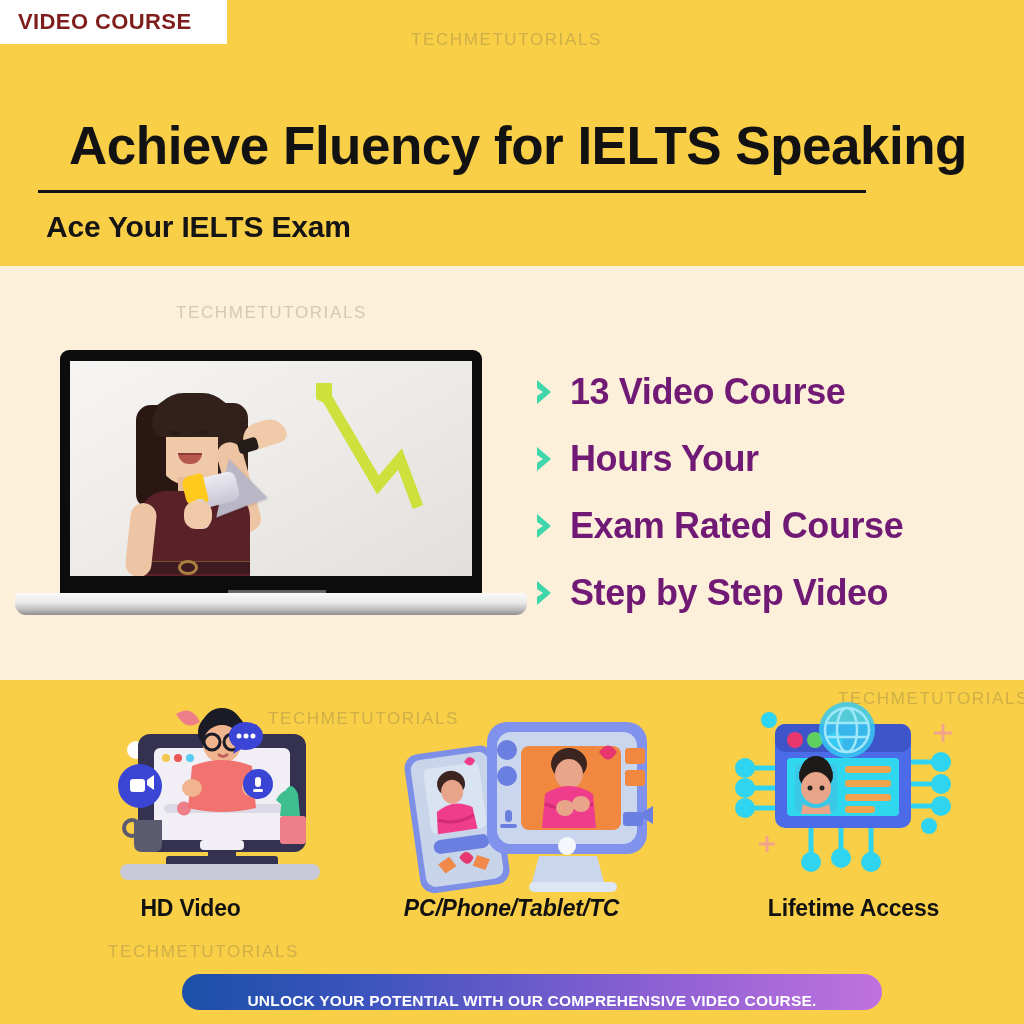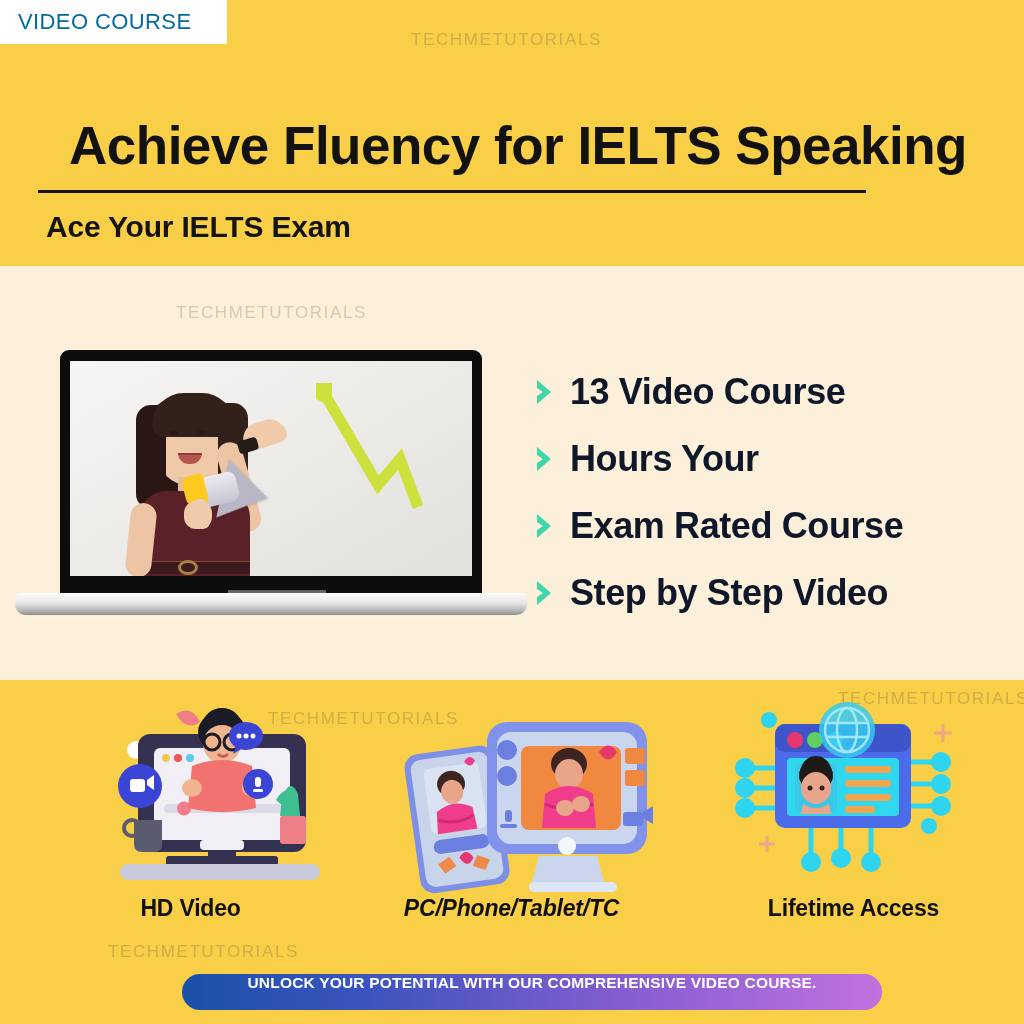--- a/index.html
+++ b/index.html
@@ -24,21 +24,21 @@
     position:absolute; left:0; top:680px; width:1024px; height:344px;
     background:#F9CF48;
   }
 
   
   .badge{
     position:absolute; left:0; top:0; width:227px; height:44px;
     background:#FFFFFF; display:flex; align-items:center;
   }
   .badge-text{
-    color:#0369a1; font-weight:normal; font-size:22px; letter-spacing:0.4px;
+    color:#7f1d1d; font-weight:bold; font-size:22px; letter-spacing:0.4px;
     padding-left:18px; white-space:nowrap;
   }
 
   
   .wm{
     position:absolute; color:rgba(120,110,70,0.33);
     font-size:17px; letter-spacing:1.6px; white-space:nowrap;
     font-weight:400;
   }
   .wm-cream{ color:rgba(150,135,110,0.38); }
@@ -169,42 +169,42 @@
     position:absolute; left:0; top:243px; width:512px; height:22px;
     background:linear-gradient(180deg,#fbfbfb 0%,#e8e8e8 45%,#b9b9b9 78%,#8f8f8f 100%);
     border-radius:5px 5px 11px 11px;
   }
 
   
   .bullets{ position:absolute; left:534px; top:358px; width:470px; }
   .bullet-row{ display:flex; align-items:center; height:67px; }
   .chev{ width:36px; flex:0 0 36px; display:flex; align-items:center; }
   .bullet-label{
-    font-size:36px; font-weight:bold; color:#0f172a;
+    font-size:36px; font-weight:bold; color:#701a75;
     letter-spacing:-0.4px; white-space:nowrap;
   }
 
   
   .features{ position:absolute; left:0; top:690px; width:1024px; height:260px; }
   .feature{ position:absolute; width:341px; text-align:center; }
   .f0{ left:0;padding-left:40px; }
   .f1{ left:341px;font-style:italic; }
   .f2{ left:683px; }
   .feature-art{ position:relative; height:205px; }
   .feature-label{
     font-size:23px; font-weight:bold; color:#111111; letter-spacing:-0.2px;
     white-space:nowrap;
   }
 
   
   .cta{
     position:absolute; left:182px; top:974px; width:700px; height:36px;
     border-radius:18px;
     background:linear-gradient(90deg,#1B50A8 0%,#3C54BE 26%,#8A5FD2 66%,#C072DE 100%);
-    display:flex; align-items:flex-start; justify-content:center;
+    display:flex; align-items:flex-end; justify-content:center;
   }
   .cta-text{
     color:#FFFFFF; font-size:15.5px; font-weight:bold; letter-spacing:0.2px;
     white-space:nowrap;
   }
 </style>
 </head>
 <body>
 
 <div class="section-top"></div>

